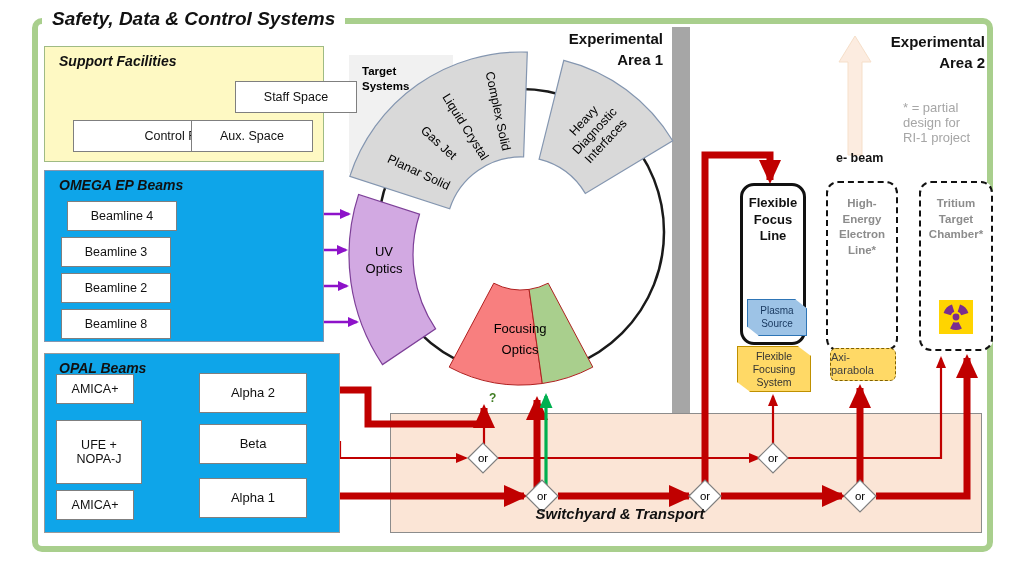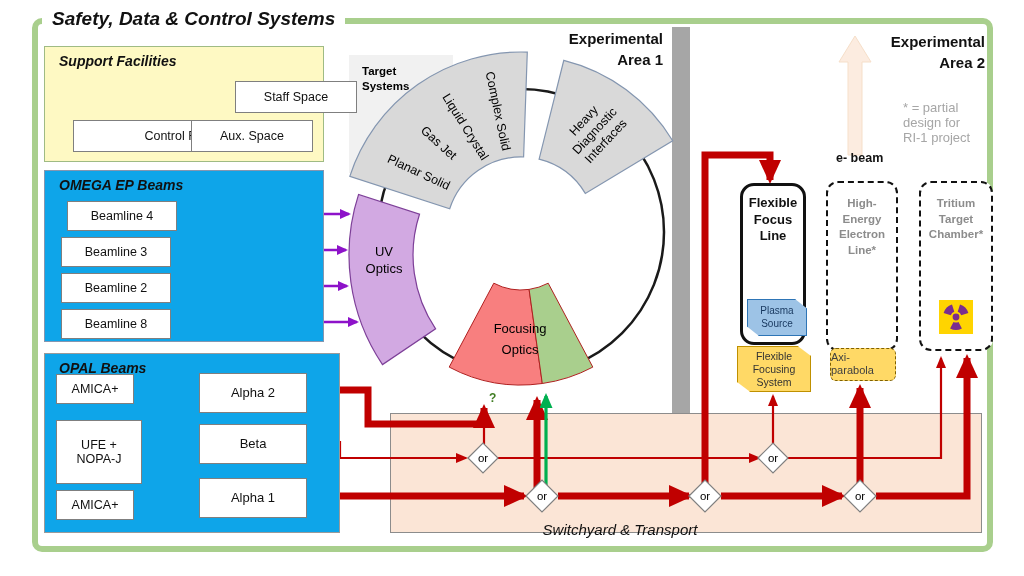--- a/index.html
+++ b/index.html
@@ -13,22 +13,22 @@
   
   .section{z-index:3;}
   .section .sec-title{position:absolute;left:14px;top:6px;font-weight:bold;font-style:italic;font-size:14px;}
   #support-box{left:44px;top:46px;width:280px;height:116px;background:#fef9c3;border:1.5px solid #9fbb84;}
   #omega-box{left:44px;top:170px;width:280px;height:172px;background:#0ea5e9;border:1.5px solid #8496b0;}
   #opal-box{left:44px;top:353px;width:296px;height:180px;background:#0ea5e9;border:1.5px solid #9a9a9a;}
   .wbox{position:absolute;background:#fff;border:1.2px solid #7f7f7f;display:flex;align-items:center;
         justify-content:center;font-size:12.5px;text-align:center;line-height:14px;}
   
   #switchyard{left:390px;top:413px;width:592px;height:120px;background:#fbe5d6;border:1px solid #8c8c8c;z-index:1;}
-  #switchyard-label{left:455px;top:505px;width:330px;text-align:center;font-weight:normal;font-style:italic;
-                    font-size:15px;z-index:3;margin-top:16px;}
+  #switchyard-label{left:455px;top:505px;width:330px;text-align:center;font-weight:bold;font-style:italic;
+                    font-size:15px;z-index:3;}
   
   #divider{left:672px;top:27px;width:18px;height:386px;background:#a6a6a6;z-index:2;}
   
   .area-title{font-weight:bold;font-size:15px;line-height:21px;text-align:right;z-index:3;}
   #area1{left:545px;top:28px;width:118px;}
   #area2{left:863px;top:31px;width:122px;}
   #note{left:903px;top:100px;width:84px;font-size:13px;font-weight:400;color:#a6a6a6;line-height:15px;z-index:3;}
   #ebeam{left:836px;top:151px;font-size:12.5px;font-weight:bold;z-index:3;}
   
   #ffl-box{left:740px;top:183px;width:66px;height:162px;border:3px solid #111;border-radius:14px;

